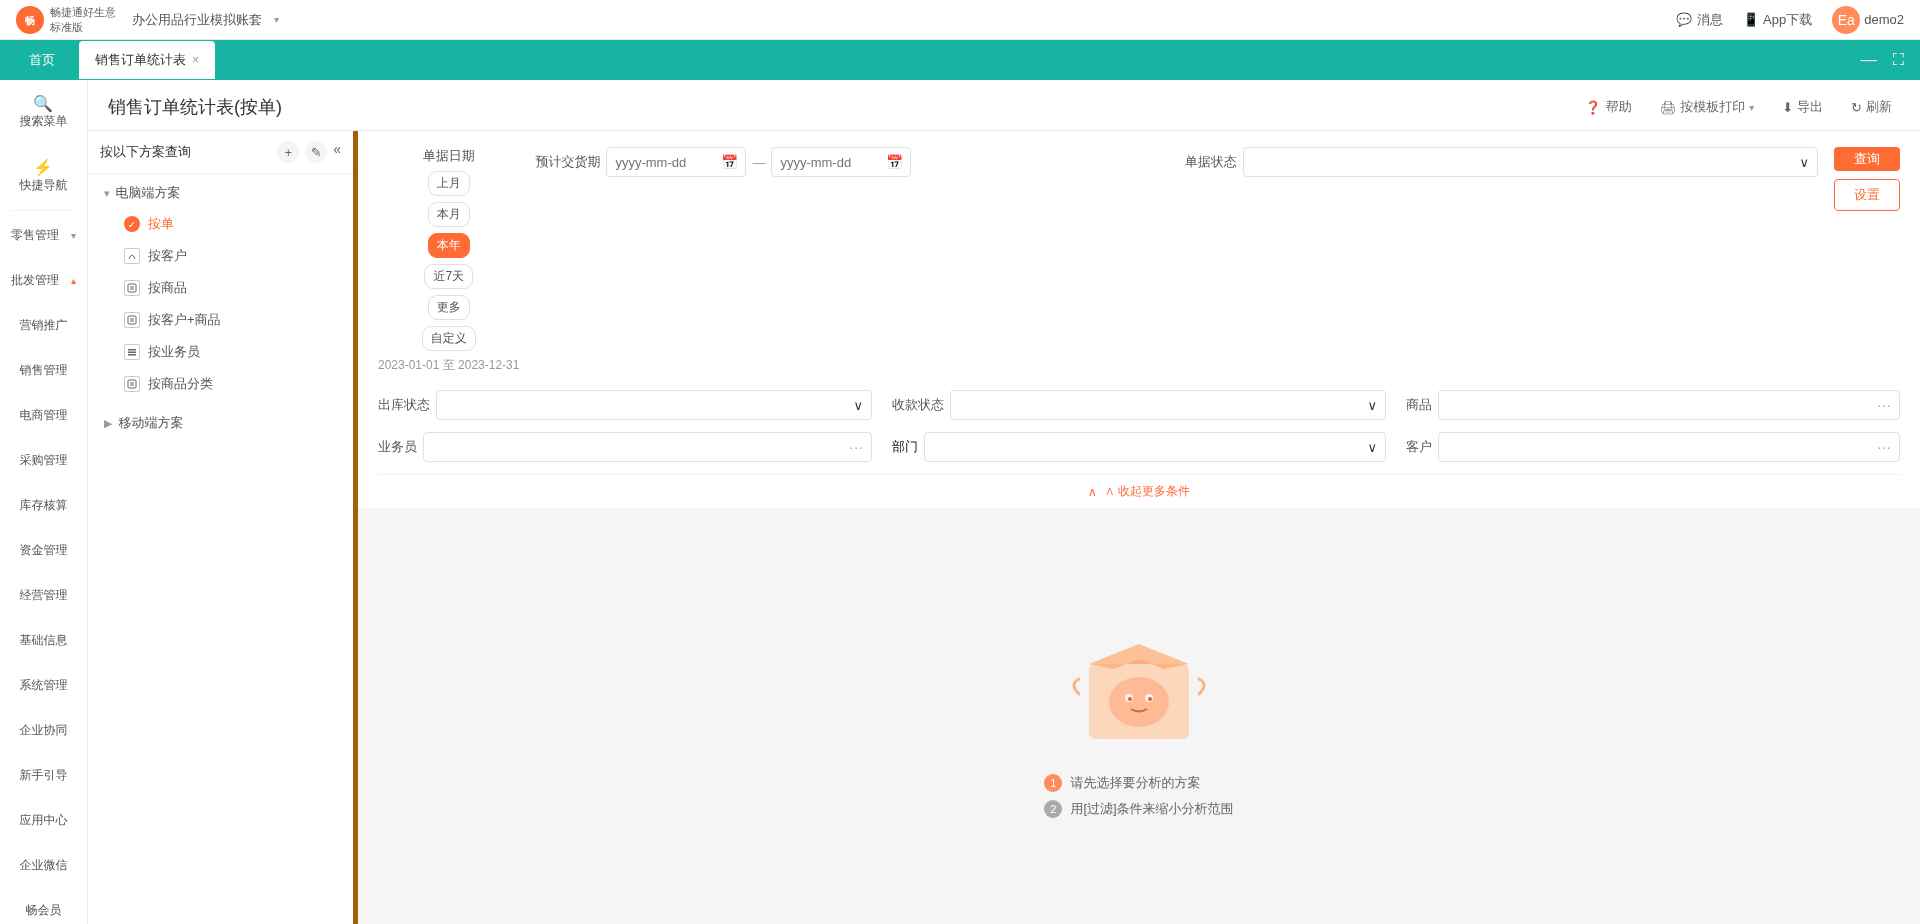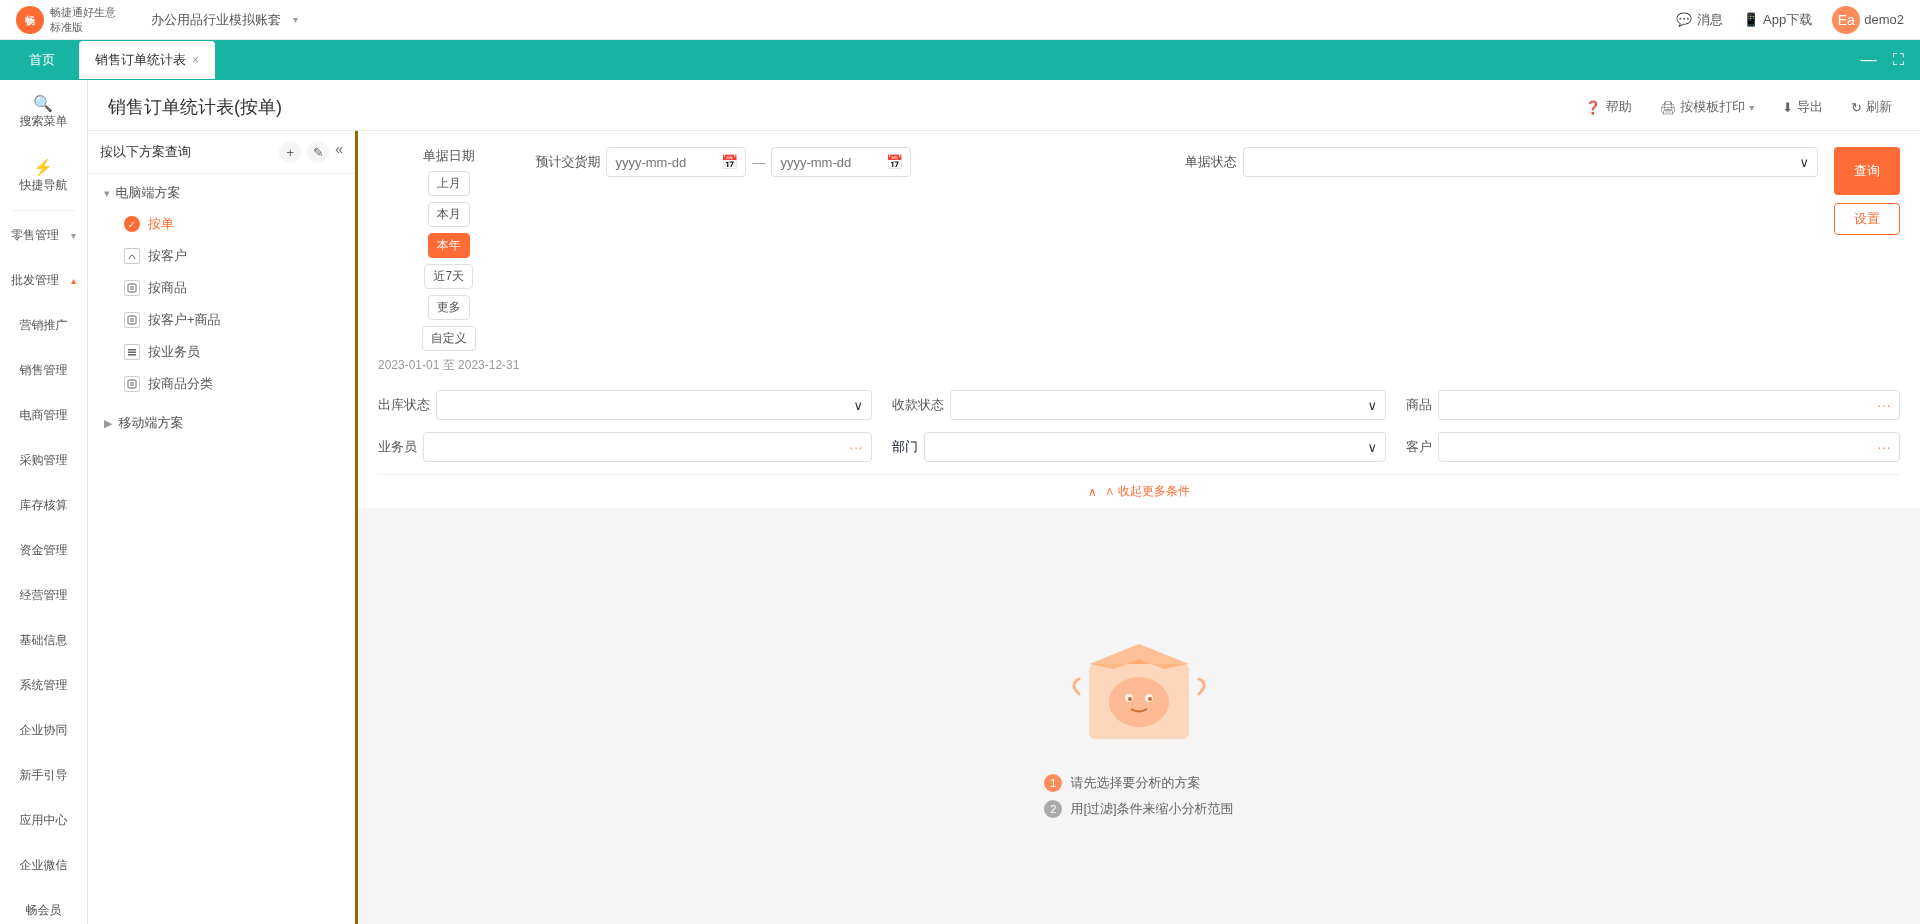--- a/index.html
+++ b/index.html
@@ -4,21 +4,21 @@
   <style>
     * { margin: 0; padding: 0; box-sizing: border-box; }
     body { font-family: 'Microsoft YaHei', Arial, sans-serif; font-size: 13px; background: #f5f5f5; color: #333; width: 1920px; height: 924px; overflow: hidden; display: flex; flex-direction: column; }
 
     
     .top-bar { height: 40px; background: #fff; display: flex; align-items: center; justify-content: space-between; padding: 0 16px; border-bottom: 1px solid #e8e8e8; flex-shrink: 0; }
     .top-bar-left { display: flex; align-items: center; gap: 8px; }
     .logo-area { display: flex; align-items: center; gap: 6px; }
     .logo-icon { width: 28px; height: 28px; background: #ff6b35; border-radius: 50%; display: flex; align-items: center; justify-content: center; color: #fff; font-size: 12px; font-weight: bold; }
     .logo-text { font-size: 11px; color: #666; line-height: 1.3; }
-    .app-title { font-size: 13px; color: #555; margin-left: 27px; }
+    .app-title { font-size: 13px; color: #555; margin-left: 8px; }
     .dropdown-arrow { color: #999; font-size: 10px; margin-left: 4px; }
     .top-bar-right { display: flex; align-items: center; gap: 20px; }
     .top-bar-right-item { display: flex; align-items: center; gap: 4px; color: #555; font-size: 13px; cursor: pointer; }
     .user-avatar { width: 28px; height: 28px; background: #ff8c5a; border-radius: 50%; display: flex; align-items: center; justify-content: center; color: #fff; font-size: 14px; }
 
     
     .tab-bar { height: 40px; background: #17b3a3; display: flex; align-items: center; padding: 0 0 0 9px; flex-shrink: 0; }
     .tab-home { height: 40px; padding: 0 20px; display: flex; align-items: center; color: #fff; font-size: 13px; cursor: pointer; background: transparent; border: none; }
     .tab-active { height: 38px; padding: 0 16px; display: flex; align-items: center; background: #fff; color: #333; font-size: 13px; border-radius: 4px 4px 0 0; margin-left: 4px; gap: 6px; }
     .tab-close { color: #999; cursor: pointer; font-size: 12px; }
@@ -37,41 +37,41 @@
     
     .content-area { flex: 1; display: flex; flex-direction: column; overflow: hidden; }
 
     
     .page-header { padding: 14px 20px 10px; background: #fff; border-bottom: 1px solid #e8e8e8; display: flex; align-items: center; justify-content: space-between; flex-shrink: 0; }
     .page-title { font-size: 18px; font-weight: 500; color: #333; }
     .page-header-actions { display: flex; align-items: center; gap: 12px; }
     .header-action-btn { display: flex; align-items: center; gap: 4px; color: #666; font-size: 13px; cursor: pointer; padding: 4px 8px; }
 
     
-    .scheme-panel { width: 270px; background: #fff; border-right: 3px solid #a16207; flex-shrink: 0; }
+    .scheme-panel { width: 270px; background: #fff; border-right: 5px solid #a16207; flex-shrink: 0; }
     .scheme-header { padding: 10px 12px; display: flex; align-items: center; gap: 8px; border-bottom: 1px solid #f0f0f0; }
     .scheme-header-icons { margin-left: auto; display: flex; gap: 6px; }
     .scheme-icon-btn { width: 22px; height: 22px; border-radius: 50%; display: flex; align-items: center; justify-content: center; cursor: pointer; color: #666; font-size: 13px; background: #f5f5f5; }
     .scheme-collapse-btn { color: #666; cursor: pointer; font-size: 14px; }
 
     .scheme-group { padding: 4px 0; }
     .scheme-group-header { padding: 6px 16px; display: flex; align-items: center; gap: 6px; color: #555; font-size: 13px; cursor: pointer; }
     .scheme-group-icon { color: #999; font-size: 11px; }
 
     .scheme-item { padding: 7px 16px 7px 36px; display: flex; align-items: center; gap: 8px; cursor: pointer; font-size: 13px; color: #555; }
     .scheme-item.active { color: #ff6b35; }
     .scheme-item-icon { width: 16px; height: 16px; background: #ff6b35; border-radius: 50%; display: flex; align-items: center; justify-content: center; color: #fff; font-size: 9px; flex-shrink: 0; }
     .scheme-item-icon-sq { width: 16px; height: 16px; border: 1px solid #ccc; border-radius: 2px; display: flex; align-items: center; justify-content: center; color: #666; font-size: 9px; flex-shrink: 0; }
     .filter-input { flex: 1; height: 30px; border: 1px solid #e0e0e0; border-radius: 4px; padding: 0 8px; font-size: 13px; color: #333; background: #fff; }
     .filter-select { flex: 1; height: 30px; border: 1px solid #e0e0e0; border-radius: 4px; padding: 0 8px; font-size: 13px; color: #333; background: #fff; display: flex; align-items: center; justify-content: space-between; cursor: pointer; }
-    .date-btn { padding: 3px 8px; border: 1px solid #e0e0e0; border-radius: 4px; font-size: 12px; color: #555; cursor: pointer; background: #fff; }
+    .date-btn { padding: 3px 8px; border: 1px solid #e0e0e0; border-radius: 9px; font-size: 12px; color: #555; cursor: pointer; background: #fff; }
     .date-btn.active { background: #ff6b35; color: #fff; border-color: #ff6b35; }
 
     
-    .search-btn { background: #ff6b35; color: #fff; border: none; border-radius: 4px; padding: 12px 20px; font-size: 13px; cursor: pointer; height: 48px; }
+    .search-btn { background: #ff6b35; color: #fff; border: none; border-radius: 4px; padding: 3px 20px; font-size: 13px; cursor: pointer; height: 24px; }
     .settings-btn { background: #fff; color: #ff6b35; border: 1px solid #ff6b35; border-radius: 4px; padding: 6px 16px; font-size: 13px; cursor: pointer; height: 32px; margin-top: 4px; }
 
     
     .collapse-bar { display: flex; justify-content: center; padding: 8px; cursor: pointer; color: #ff6b35; font-size: 12px; gap: 4px; align-items: center; background: #fff; border-top: 1px solid #f0f0f0; }
 
     
     .empty-state { flex: 1; display: flex; flex-direction: column; align-items: center; justify-content: center; background: #f5f5f5; gap: 20px; }
     .empty-tips { display: flex; flex-direction: column; gap: 8px; }
     .empty-tip { display: flex; align-items: center; gap: 8px; color: #666; font-size: 13px; }
     .tip-num { width: 18px; height: 18px; border-radius: 50%; display: flex; align-items: center; justify-content: center; font-size: 11px; color: #fff; flex-shrink: 0; }

